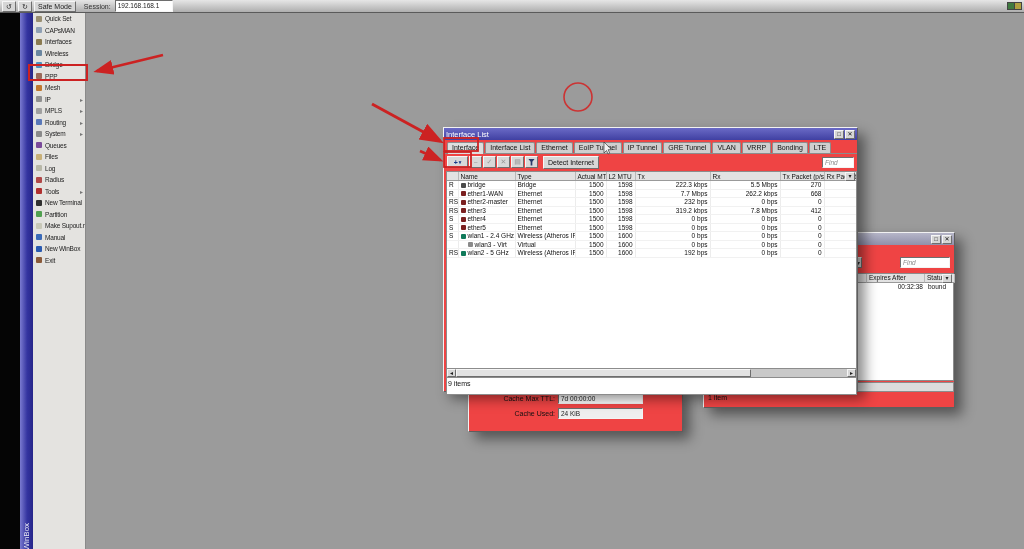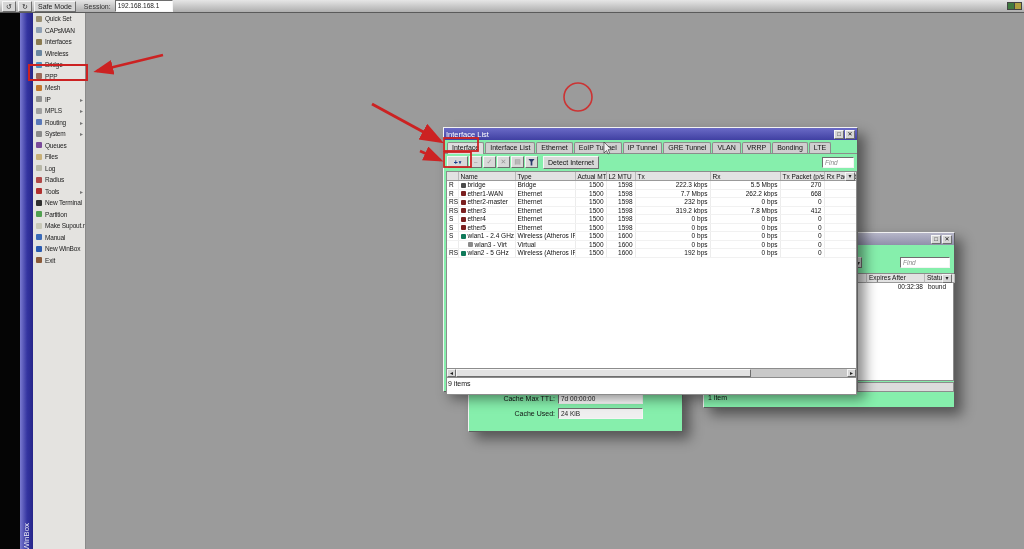--- a/index.html
+++ b/index.html
@@ -46,21 +46,21 @@
   }
   .side-item{
     height:11.5px;display:flex;align-items:center;gap:3px;padding-left:3px;
     overflow:hidden;position:relative;cursor:default;
   }
   .side-item .sicon{width:6px;height:6px;border-radius:1px;flex:0 0 auto;}
   .side-item .slabel{font-size:6.5px;color:#1c1c1c;letter-spacing:-0.2px;white-space:nowrap;}
   .side-item .sarrow{position:absolute;right:2px;font-size:6px;color:#777;}
   
   .win{
-    position:absolute;background:#86efac;
+    position:absolute;background:#ef4444;
     border:1px solid;border-color:#f2f2f2 #5e5e5e #5e5e5e #f2f2f2;
     box-shadow:7px 7px 12px rgba(0,0,0,0.45);
     box-sizing:border-box;
   }
   .titlebar{
     height:12px;display:flex;align-items:center;
     padding:0 2px;box-sizing:border-box;color:#fff;font-size:7.5px;
   }
   .titlebar.active{background:linear-gradient(#6a6ac6,#4040a2);}
   .titlebar.inactive{background:linear-gradient(#b6b6c8,#9090aa);color:#f2f2f2;}

